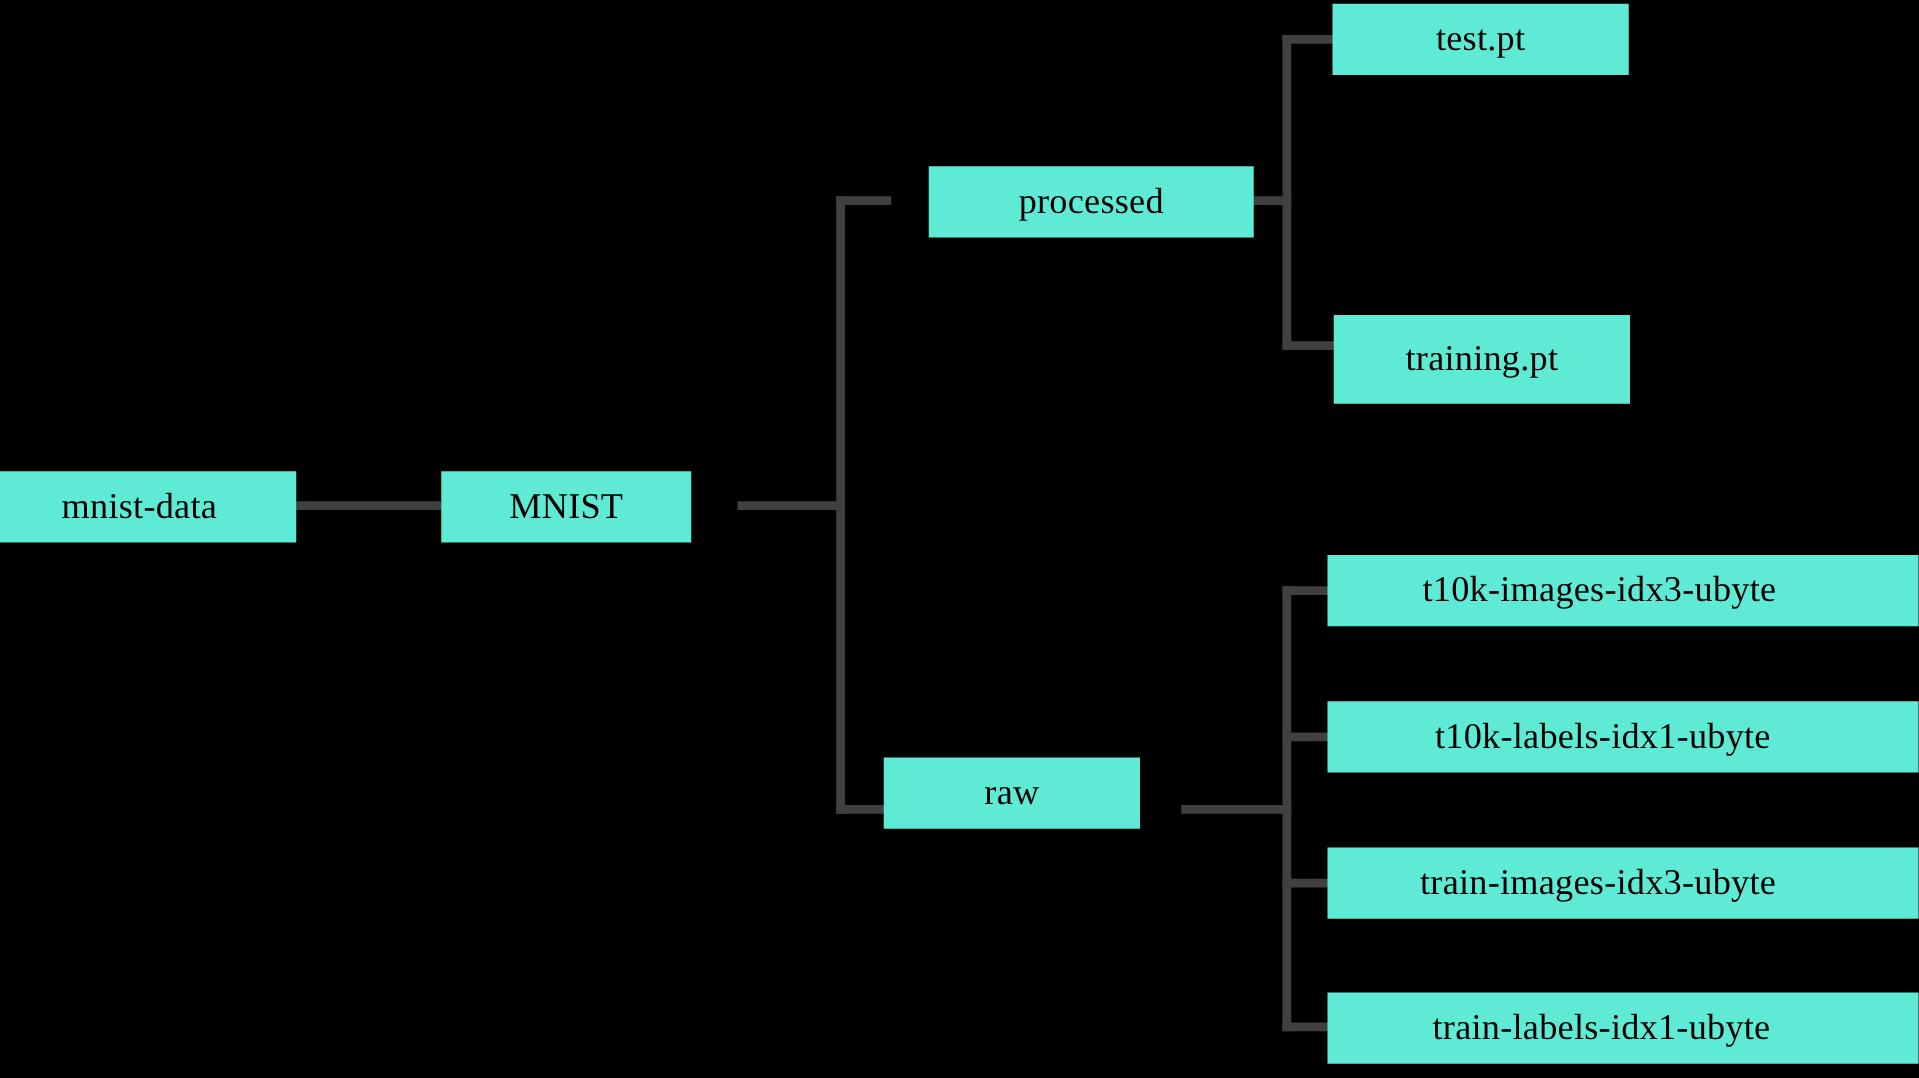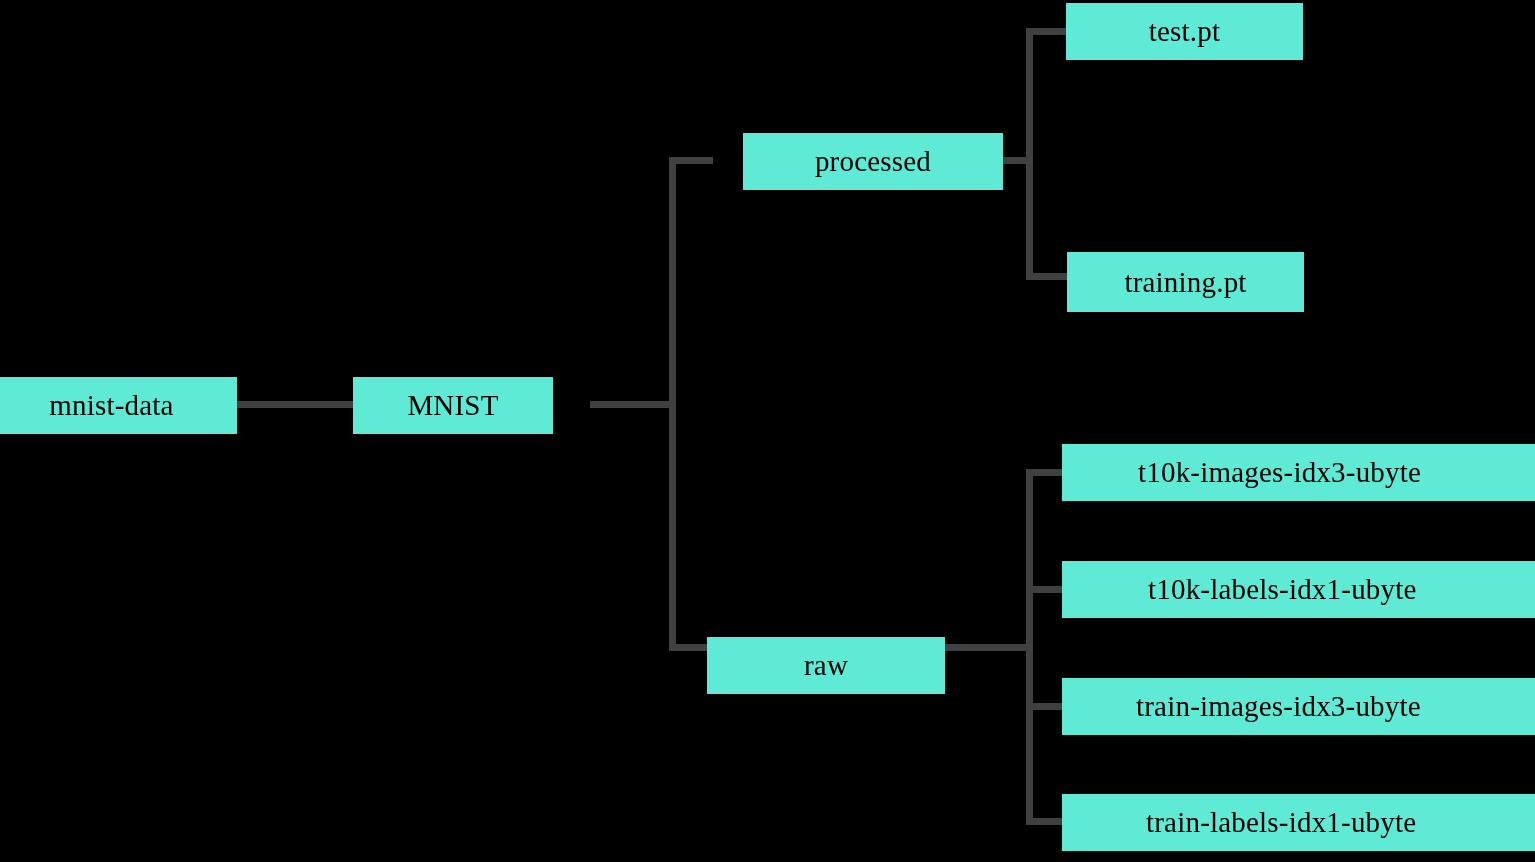--- a/index.html
+++ b/index.html
@@ -71,29 +71,29 @@
   </div>
 
   <div class="node" style="left:353px; top:377px; width:200px; height:57px;">
     <span class="node-label">MNIST</span>
   </div>
 
   <div class="node" style="left:707px; top:133px; width:260px; height:57px;margin-left:36px;">
     <span class="node-label">processed</span>
   </div>
 
-  <div class="node" style="left:707px; top:637px; width:238px; height:57px;font-family:Liberation Serif, serif;">
+  <div class="node" style="left:707px; top:606px; width:205px; height:57px;font-family:Liberation Serif, serif;">
     <span class="node-label">raw</span>
   </div>
 
   <div class="node" style="left:1066px; top:3px; width:237px; height:57px;">
     <span class="node-label">test.pt</span>
   </div>
 
-  <div class="node" style="left:1067px; top:252px; width:237px; height:60px;justify-content:center;">
+  <div class="node" style="left:1067px; top:252px; width:237px; height:71px;justify-content:center;">
     <span class="node-label">training.pt</span>
   </div>
 
   <div class="node" style="left:1062px; top:444px; width:500px; height:57px; justify-content:flex-start; padding-left:70px;">
     <span class="node-label">t10k-images-idx3-ubyte</span>
   </div>
 
   <div class="node" style="left:1062px; top:561px; width:500px; height:57px; justify-content:flex-start; padding-left:80px;">
     <span class="node-label">t10k-labels-idx1-ubyte</span>
   </div>

